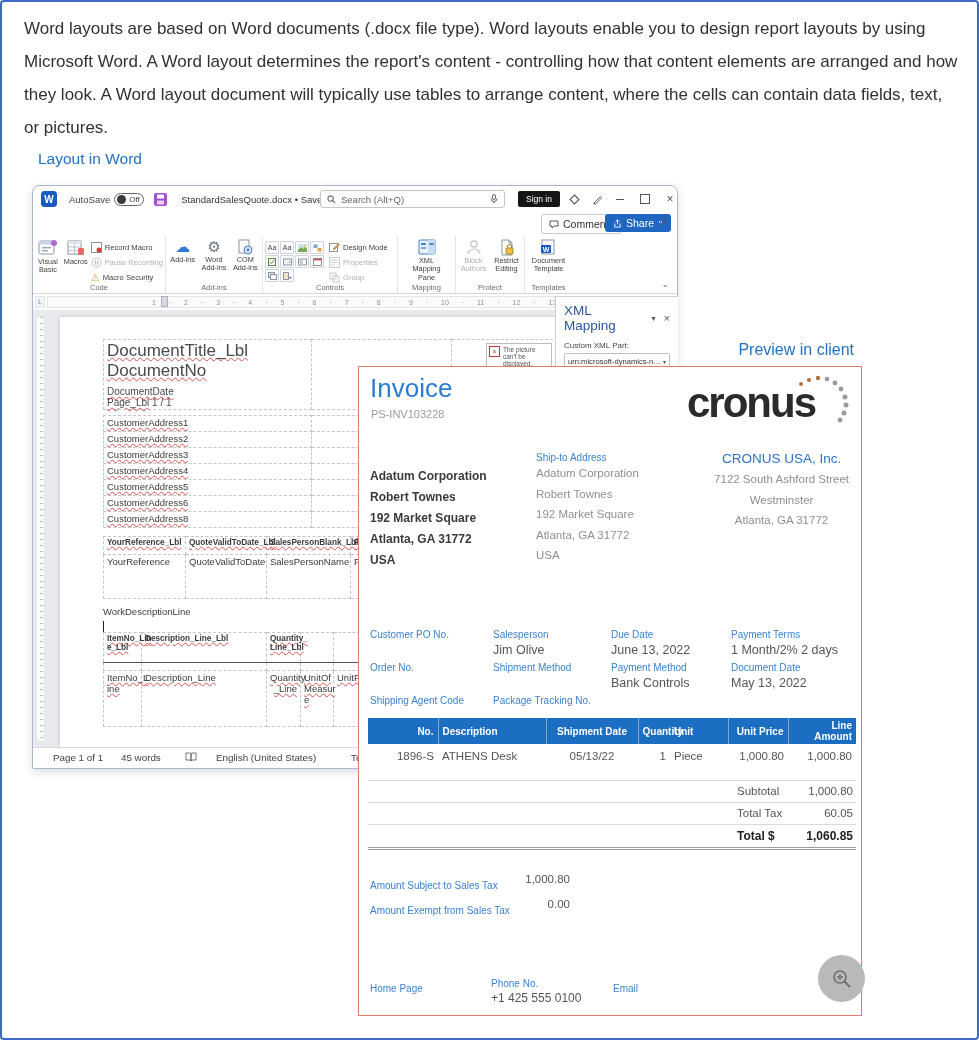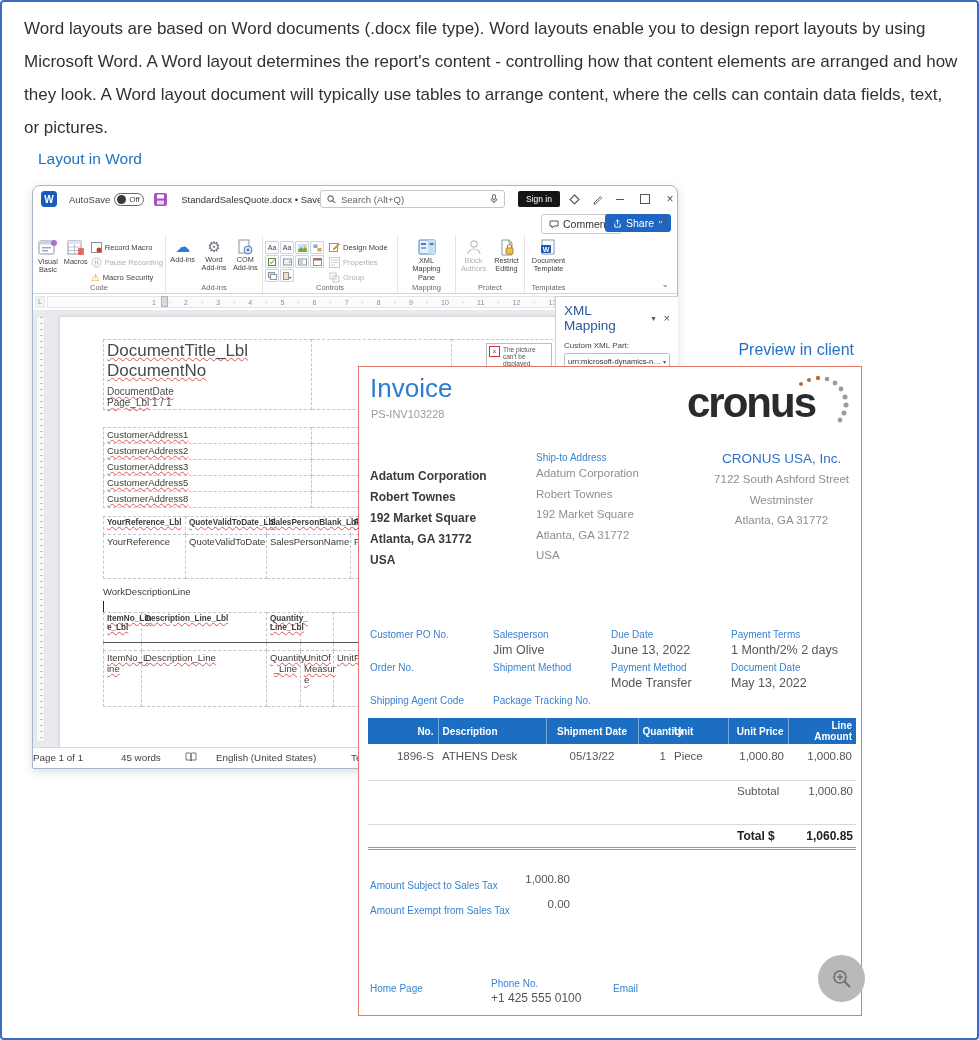--- a/index.html
+++ b/index.html
@@ -413,36 +413,44 @@
             <td>
               <div class="pic-box">
                 <span class="pic-x">×</span>
                 <span>The picture can't be displayed.</span>
               </div>
             </td>
           </tr>
         </tbody>
           </table>
 
-        <table class="dtable" style="width:455px;margin-top:17px;">
+        <table class="dtable" style="width:455px;margin-top:5px;">
           <tbody>
               <tr style="height:16px;">
                 <td style="width:208px;" class="cell-f"><span class="mis">CustomerAddress1</span></td>
                 <td></td>
               </tr>
           <tr style="height:16px;">
                 <td class="cell-f"><span class="mis">CustomerAddress2</span></td>
                 <td></td>
               </tr>
           <tr style="height:16px;">
                 <td class="cell-f"><span class="mis">CustomerAddress3</span></td>
                 <td></td>
               </tr>
           <tr style="height:16px;">
+                <td class="cell-f"><span class="mis">CustomerAddress4</span></td>
+                <td></td>
+              </tr>
+          <tr style="height:16px;">
                 <td class="cell-f"><span class="mis">CustomerAddress5</span></td>
+                <td></td>
+              </tr>
+          <tr style="height:16px;">
+                <td class="cell-f"><span class="mis">CustomerAddress6</span></td>
                 <td></td>
               </tr>
           <tr style="height:16px;">
                 <td class="cell-f"><span class="mis">CustomerAddress8</span></td>
                 <td></td>
               </tr>
         </tbody>
           </table>
 
         <table class="dtable" style="width:455px;margin-top:8px;">
@@ -508,21 +516,21 @@
         <span style="overflow:hidden;text-overflow:ellipsis;">urn:microsoft-dynamics-nav/r...</span>
         <span style="font-size:6px;color:#555;">▾</span>
       </div>
       <div class="xml-tree">
         <div>NavWordReportXmlPart</div>
         <div style="padding-left:6px;"><span style="font-size:7px;color:#777;">▷</span> <span>Header</span></div>
       </div>
     </div>
 
     <div class="statusbar">
-      <span class="abs" style="left:0;">Page 1 of 1</span>
+      <span class="abs" style="left:20px;">Page 1 of 1</span>
       <span class="abs" style="left:88px;">45 words</span>
       <span class="abs" style="left:152px;top:4px;">
           <svg width="12" height="10" viewBox="0 0 12 10">
             <path d="M1 1 h4 q1 0 1 1 v7 q0-1-1-1 h-4 Z M11 1 h-4 q-1 0-1 1 v7 q0-1 1-1 h4 Z" fill="#fff" stroke="#555" stroke-width="0.8"></path>
           </svg>
         </span>
       <span class="abs" style="left:183px;">English (United States)</span>
       <span class="abs" style="left:318px;">Text Predictions: On</span>
       <span class="abs" style="left:432px;top:4px;">
           <svg width="11" height="10" viewBox="0 0 11 10">
@@ -593,21 +601,21 @@
       <span class="dv"></span>
         <span class="dv">Jim Olive</span>
         <span class="dv">June 13, 2022</span>
         <span class="dv">1 Month/2% 2 days</span>
       <span class="dl">Order No.</span>
         <span class="dl">Shipment Method</span>
         <span class="dl">Payment Method</span>
         <span class="dl">Document Date</span>
       <span class="dv"></span>
         <span class="dv"></span>
-        <span class="dv">Mode Transfer</span>
+        <span class="dv">Bank Controls</span>
         <span class="dv">May 13, 2022</span>
       <span class="dl">Shipping Agent Code</span>
         <span class="dl">Package Tracking No.</span>
         <span class="dl"></span>
         <span class="dl"></span>
     </div>
 
     <table class="itable">
       <tbody>
           <tr>
@@ -628,20 +636,24 @@
         <td style="text-align:right;">1,000.80</td>
         <td style="text-align:right;">1,000.80</td>
       </tr>
     </tbody>
       </table>
 
     <div class="totrow" style="top:413px;">
       <span class="tl">Subtotal</span>
       <span class="tv">1,000.80</span>
     </div>
+    <div class="totrow" style="top:435px;">
+      <span class="tl">Total Tax</span>
+      <span class="tv">60.05</span>
+    </div>
     <div class="totrow grand" style="top:457px;">
       <span class="tl">Total $</span>
       <span class="tv">1,060.85</span>
     </div>
 
     <div class="taxline" style="top:508px;">
       <span class="footer-lbl">Amount Subject to Sales Tax</span>
       <span class="tv">1,000.80</span>
     </div>
     <div class="taxline" style="top:533px;">

